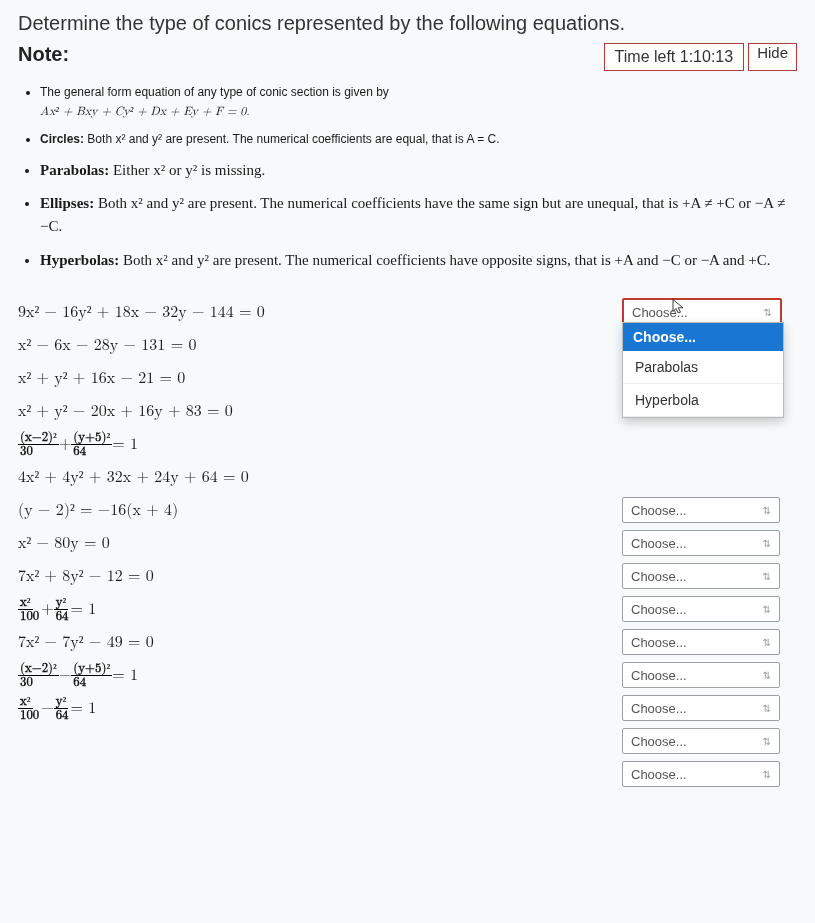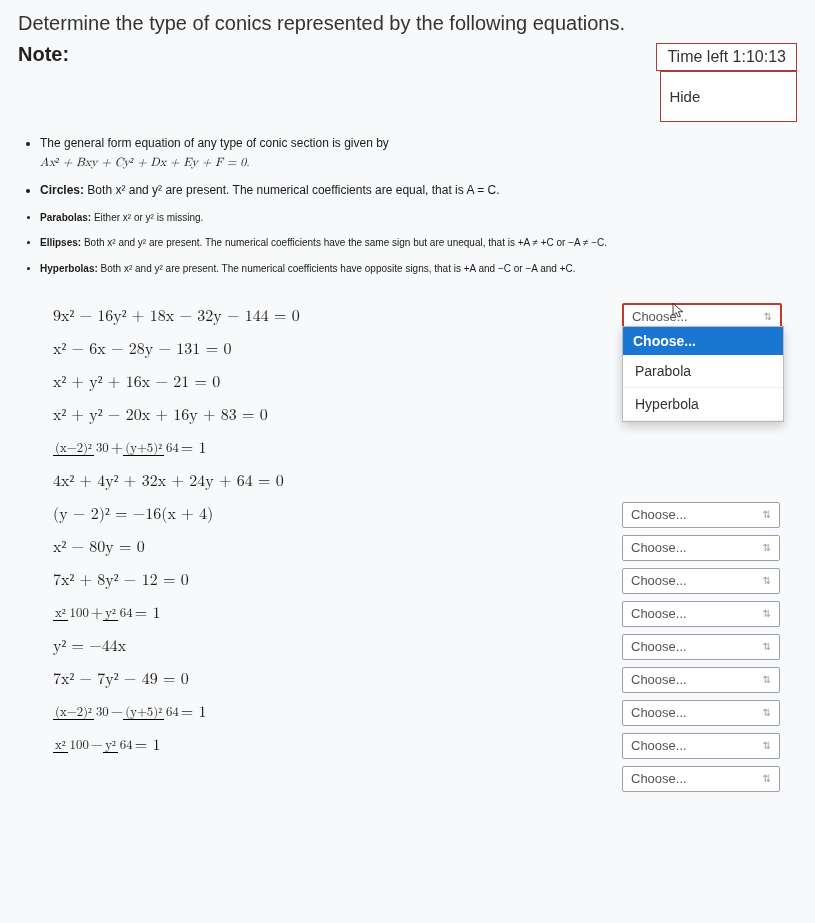--- a/index.html
+++ b/index.html
@@ -29,58 +29,58 @@
 }
 .timer-box {
   border: 1px solid #b03a3a;
   padding: 4px 10px;
   font-size: 16px;
   color: #333;
   background: #fff;
 }
 .hide-link {
   border: 1px solid #b03a3a;
-  padding: 16px 8px;
+  padding: 0 8px;
   font-size: 15px;
   color: #333;
   margin-left: 4px;
   background: #fff;
   cursor: pointer;
 }
 ul.notes {
   margin: 0 0 24px 0;
   padding-left: 22px;
 }
 ul.notes li {
   margin-bottom: 10px;
   font-size: 12px;
   line-height: 1.55;
 }
 ul.notes li.sub {
-  font-size: 10px;
+  font-size: 15px;
+  font-family: Liberation Serif, serif;
 }
 .math {
   font-family: "Cambria Math", "STIXGeneral", "Latin Modern Math", serif;
   font-style: italic;
 }
 .questions {
   display: flex;
   gap: 24px;
 }
 .equations {
   flex: 1;
   font-family: "Cambria Math", "STIXGeneral", "Latin Modern Math", serif;
   font-size: 16px;
 }
 .equations .row {
   height: 33px;
   display: flex;
   align-items: center;
   white-space: nowrap;
-  margin-left: 35px;
 }
 .selects {
   width: 175px;
 }
 .selects .srow {
   height: 33px;
   display: flex;
   align-items: center;
   position: relative;
 }
@@ -128,32 +128,32 @@
   border-bottom: 1px solid #eee;
   color: #333;
 }
 .cursor {
   position: absolute;
   top: 2px;
   left: 48px;
   font-size: 16px;
   pointer-events: none;
 }
-.frac { display:inline-flex; align-items:center; vertical-align:middle; font-size:.8em; line-height:1;}
+.frac { display:inline-flex; flex-direction:column; align-items:flex-start; vertical-align:middle; font-size:.8em; line-height:1;font-weight:bold;}
 .frac .n {border-bottom:1px solid #000; padding:0 2px;}
 .frac .d {padding:0 2px;}
 </style>
 </head>
 <body>
 
 <div class="header-line">Determine the type of conics represented by the following equations.</div>
 
 <div class="note-row">
   <div class="note-label">Note:</div>
-  <div style="display:flex;flex-direction:column;">
+  <div style="display:flex;">
     <div class="timer-box">Time left 1:10:13</div>
     <div class="hide-link">Hide</div>
   </div>
 </div>
 
 <ul class="notes">
   <li>
     <span>The general form equation of any type of conic section is given by</span><br>
     <span class="math">Ax² + Bxy + Cy² + Dx + Ey + F = 0.</span>
   </li>
@@ -192,21 +192,20 @@
     <div class="row">7x² + 8y² − 12 = 0</div>
     <div class="row">
       <span class="frac">
           <span class="n">x²</span>
           <span class="d">100</span>
         </span> + <span class="frac">
           <span class="n">y²</span>
           <span class="d">64</span>
         </span> = 1
     </div>
-    <div class="row">y² = −44x</div>
     <div class="row">7x² − 7y² − 49 = 0</div>
     <div class="row">
       <span class="frac">
           <span class="n">(x−2)²</span>
           <span class="d">30</span>
         </span> − <span class="frac">
           <span class="n">(y+5)²</span>
           <span class="d">64</span>
         </span> = 1
     </div>
@@ -227,21 +226,21 @@
         <span>Choose...</span>
           <span class="caret">⇅</span>
       </div>
       <span class="cursor">
         <svg width="18" height="18" viewBox="0 0 24 24">
             <path d="M4 2 L4 18 L8 14 L11 20 L14 19 L11 13 L17 13 Z" fill="#fff" stroke="#000" stroke-width="1"></path>
           </svg>
       </span>
       <div class="dropdown">
         <div class="dh">Choose...</div>
-        <div class="opt">Parabola</div>
+        <div class="opt">Parabolas</div>
         <div class="opt">Hyperbola</div>
       </div>
     </div>
     <div class="srow"></div>
     <div class="srow"></div>
     <div class="srow"></div>
     <div class="srow"></div>
     <div class="srow"></div>
     <div class="srow">
         <div class="choosebtn">

